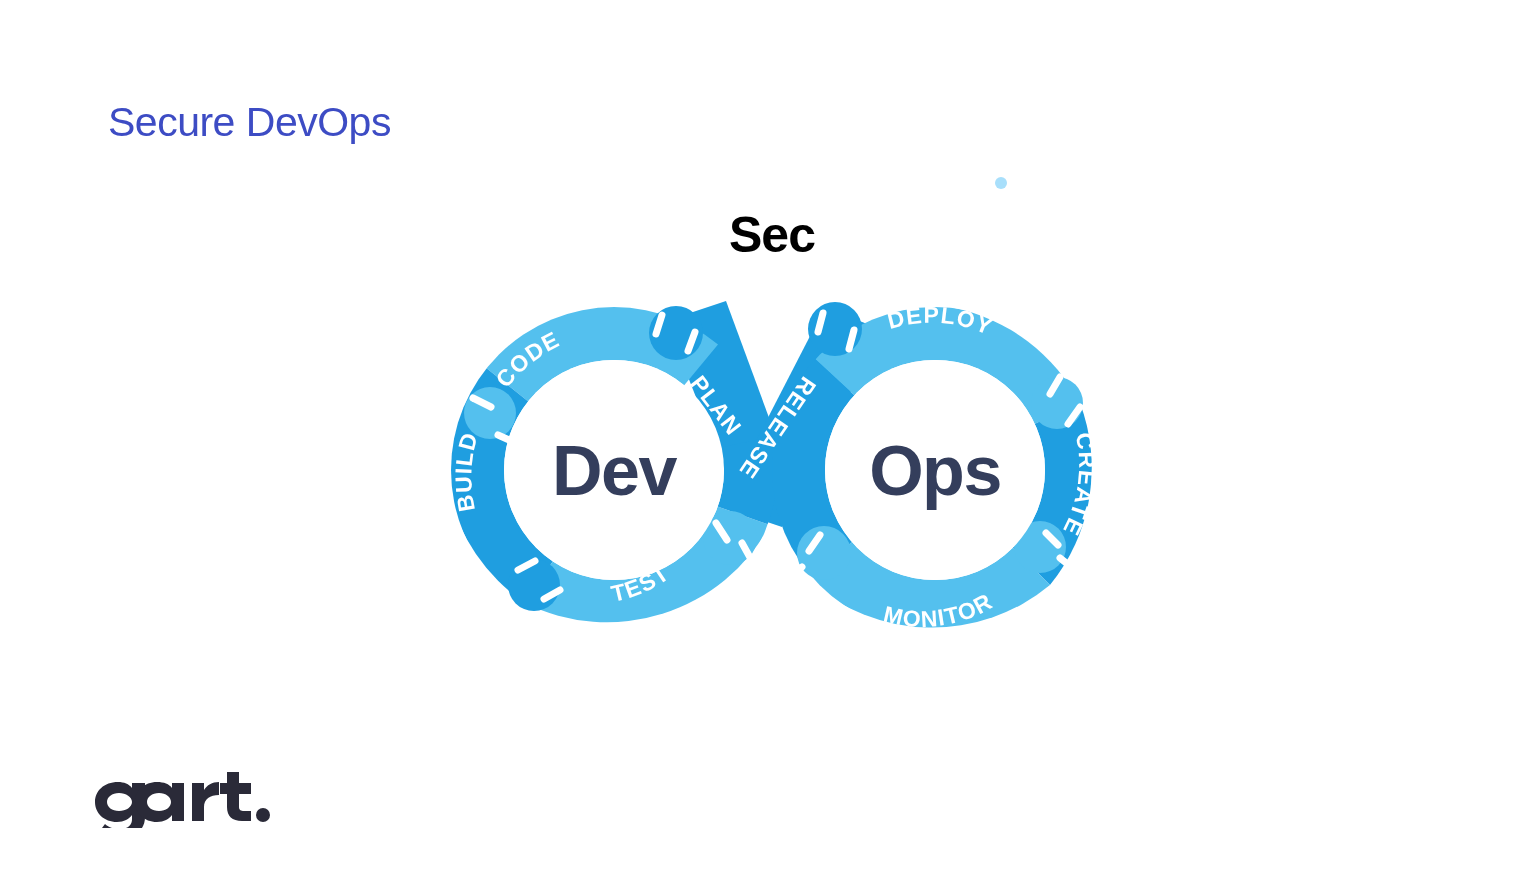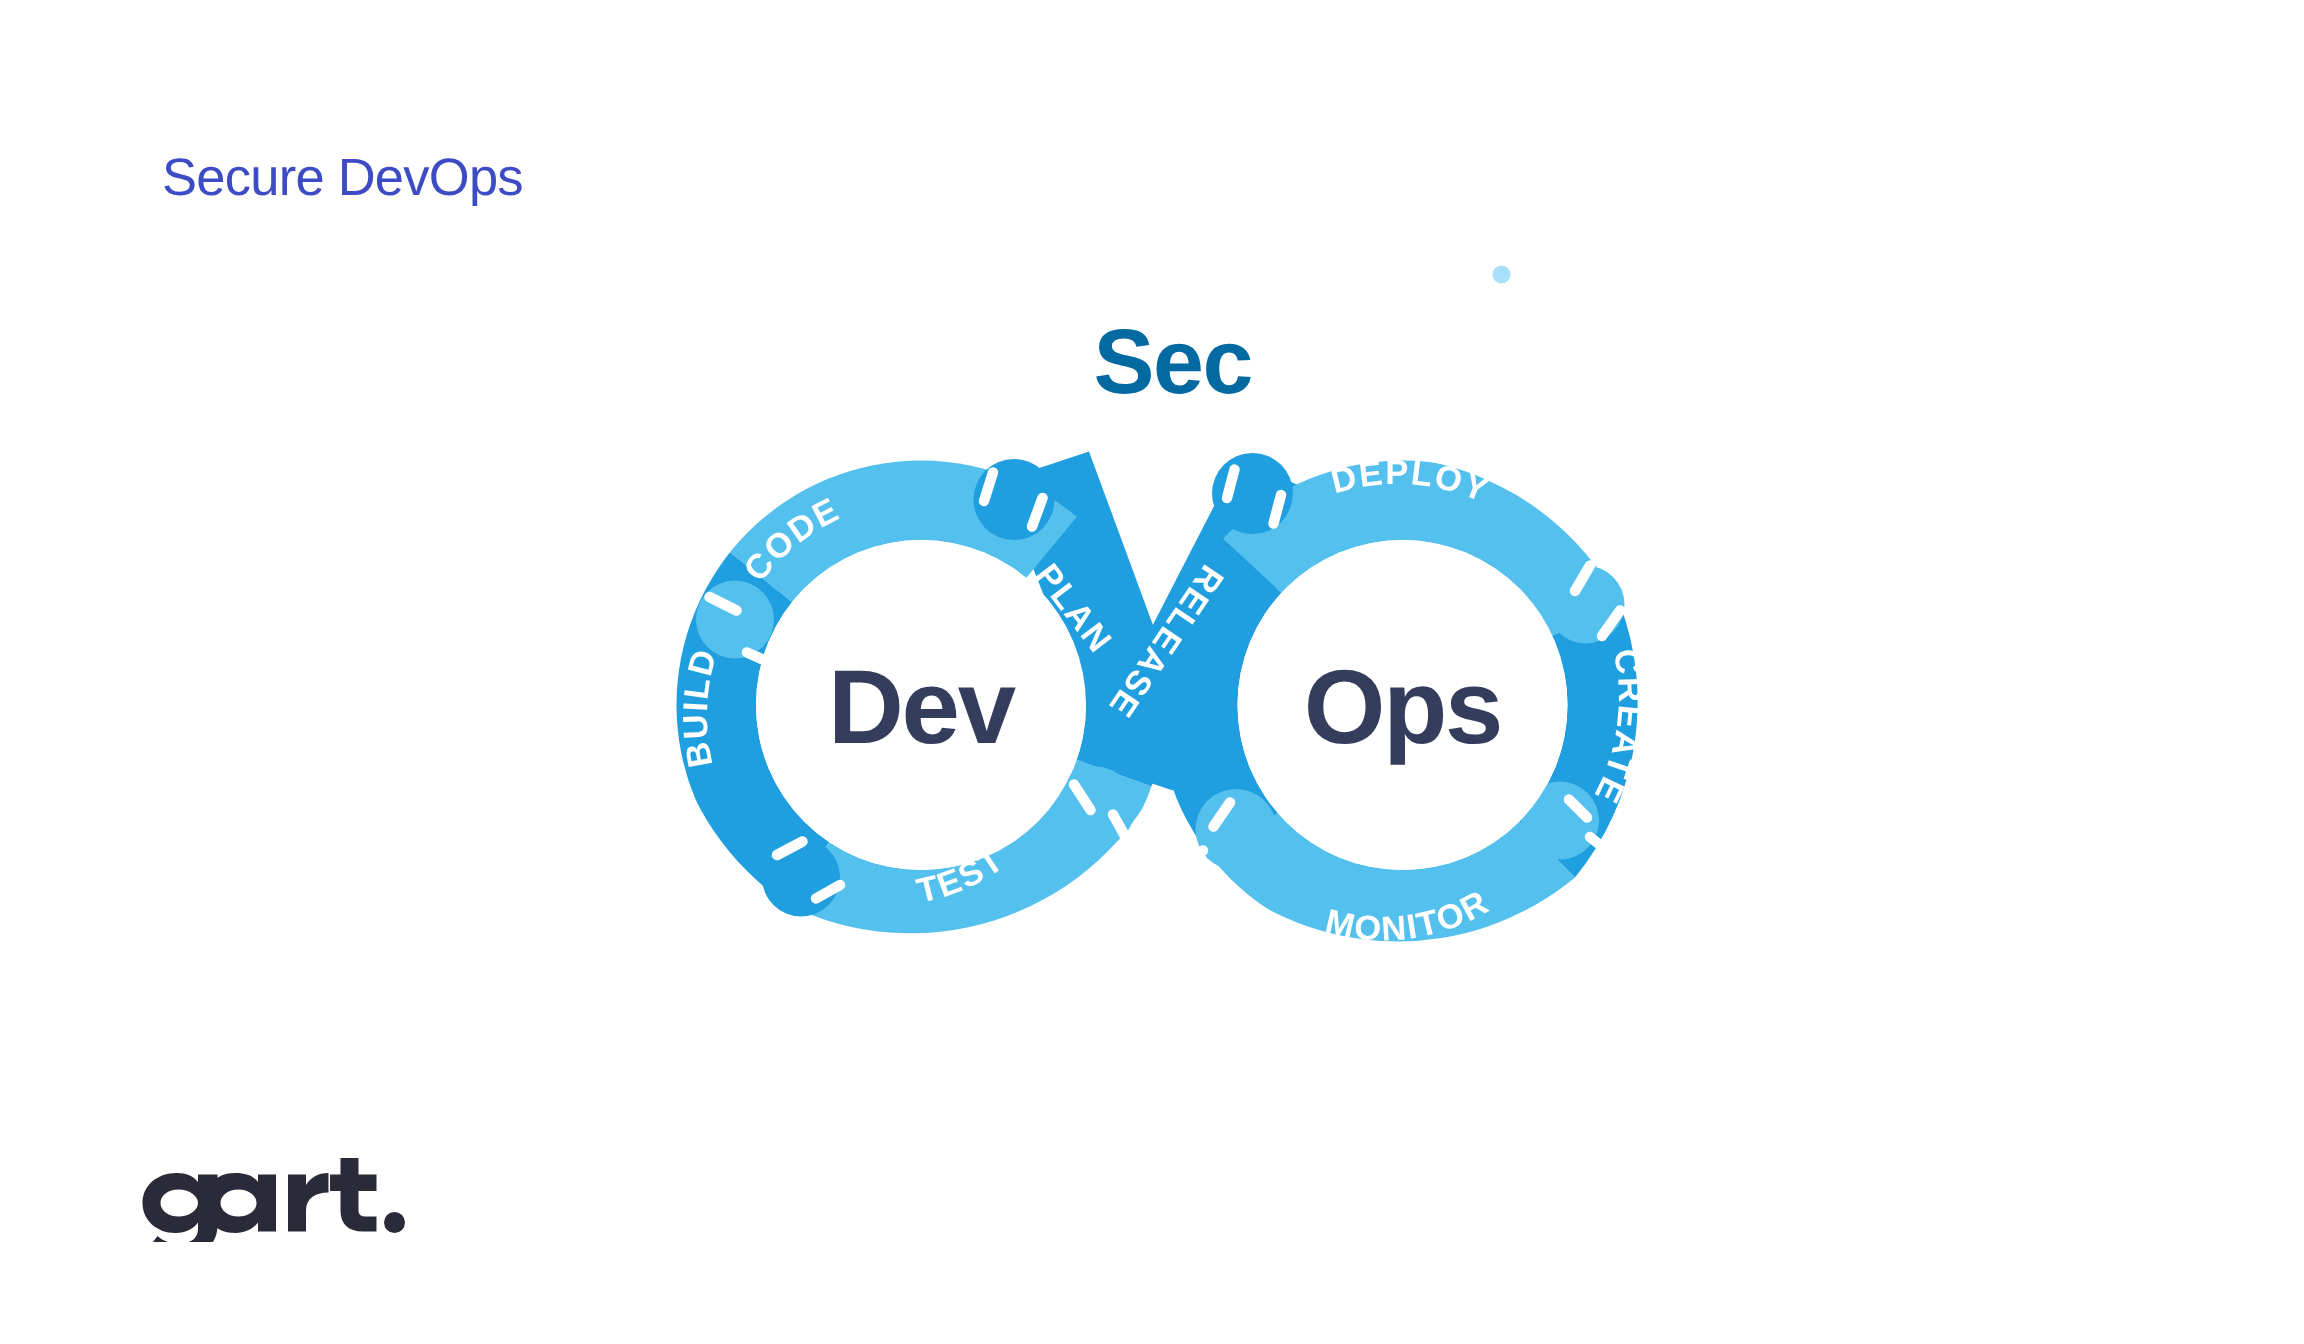--- a/index.html
+++ b/index.html
@@ -11,42 +11,42 @@
     width: 1536px;
     height: 896px;
     position: relative;
     overflow: hidden;
     font-family: "Liberation Sans", sans-serif;
   }
   #page-title {
     position: absolute;
     left: 108px;
     top: 99px;
-    font-size: 35px;
+    font-size: 41px;
     font-weight: 400;
     letter-spacing: -0.5px;
     color: #3d4cc4;
     white-space: nowrap;
   }
   #sec-label {
     position: absolute;
     left: 0;
     right: 0;
     top: 0;
     text-align: center;
     pointer-events: none;
   }
   #sec-label span {
     position: absolute;
     left: 729px;
     top: 206px;
-    font-size: 61px;
+    font-size: 50px;
     font-weight: bold;
     letter-spacing: -1px;
-    color: #0369a1;
+    color: #000000;
   }
   #devops-figure {
     position: absolute;
     left: 430px;
     top: 285px;
     width: 690px;
     height: 375px;
   }
   #accent-dot {
     position: absolute;

